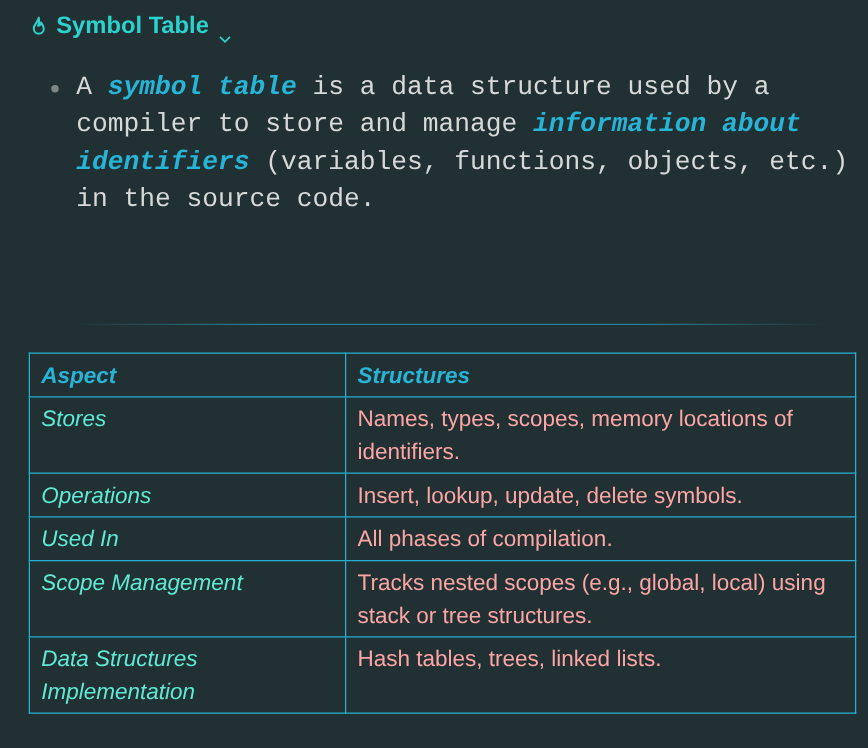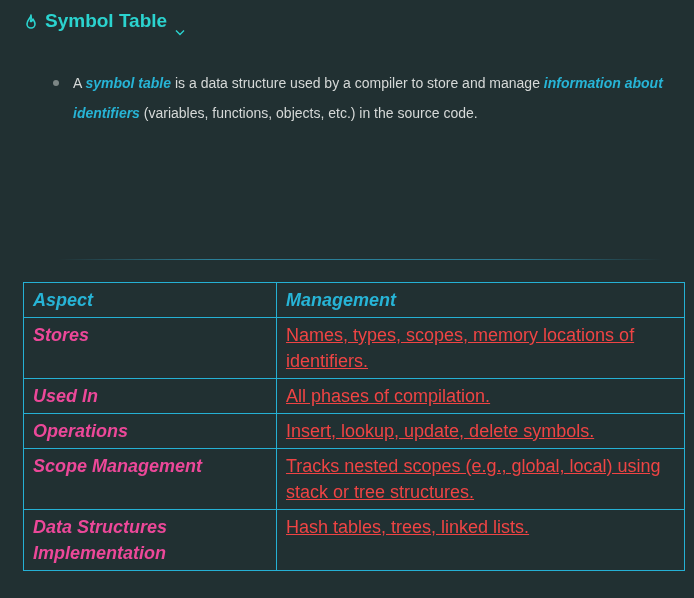--- a/index.html
+++ b/index.html
@@ -13,22 +13,22 @@
   .heading {
     position:absolute; left:24px; top:8px;
     display:flex; align-items:center;
     color:#2bd3cf; font-weight:bold; font-size:19px;
     height:26px;
   }
   .heading .flame { width:14px; height:16px; margin-right:7px; display:inline-block; }
   .heading .chev { width:10px; height:7px; margin-left:8px; margin-top:2px; display:inline-block; }
   ul.bullets {
     position:absolute; left:40px; top:56px; width:640px;
-    margin:12px; padding:0; list-style:none;
-    font-size:14px; line-height:30px;
+    margin:0; padding:0; list-style:none;
+    font-size:21px; line-height:30px;font-family:Liberation Mono, monospace;
   }
   ul.bullets li { position:relative; padding-left:21px; margin-bottom:3px; }
   ul.bullets li .dot {
     position:absolute; left:1px; top:12px; width:6px; height:6px;
     border-radius:50%; background:#7c8685;
   }
   .em { color:#27b4d6; font-weight:bold; font-style:italic; }
   .divider {
     position:absolute; left:58px; top:259px; width:604px; height:1px;
     background:linear-gradient(to right, rgba(39,140,170,0) 0%, #2a7f98 25%, #2a7f98 75%, rgba(39,140,170,0) 100%);
@@ -38,22 +38,22 @@
     width:662px; border-collapse:collapse;
     font-size:18px; line-height:26px;
   }
   table.grid td, table.grid th {
     border:1px solid #25b0d4;
     padding:4px 8px 4px 9px;
     vertical-align:top; text-align:left;
   }
   table.grid .c1 { width:235px; }
   table.grid th { font-weight:bold; font-style:italic; color:#27b4d6; }
-  table.grid td.k { font-weight:bold; font-style:italic; color:#ec4899; }
-  table.grid td.v { color:#ef4444;text-decoration:underline; }
+  table.grid td.k { font-weight:normal; font-style:italic; color:#5eead4; }
+  table.grid td.v { color:#fca5a5; }
 </style>
 </head>
 <body>
 
 <div class="heading">
   <span class="flame">
     <svg viewBox="0 0 14 16" width="14" height="16">
       <path d="M7 1 C7 4 3 6 3 10 A4 4 0 0 0 11 10 C11 7.5 9.5 6.5 9 5 C8.5 7 7.5 7.5 6.5 7.5 C7.5 5.5 7.5 3 7 1 Z" fill="none" stroke="#2bd3cf" stroke-width="1.6" stroke-linejoin="round"></path>
     </svg>
   </span>
@@ -71,35 +71,35 @@
     <span>A </span><span class="em">symbol table</span><span> is a data structure used by a compiler to store and manage </span><span class="em">information about identifiers</span><span> (variables, functions, objects, etc.) in the source code.</span>
   </li>
 </ul>
 
 <div class="divider"></div>
 
 <table class="grid">
   <thead>
     <tr>
       <th class="c1">Aspect</th>
-      <th>Management</th>
+      <th>Structures</th>
     </tr>
   </thead>
   <tbody>
     <tr>
       <td class="k c1">Stores</td>
       <td class="v">Names, types, scopes, memory locations of identifiers.</td>
     </tr>
     <tr>
+      <td class="k c1">Operations</td>
+      <td class="v">Insert, lookup, update, delete symbols.</td>
+    </tr>
+    <tr>
       <td class="k c1">Used In</td>
       <td class="v">All phases of compilation.</td>
-    </tr>
-    <tr>
-      <td class="k c1">Operations</td>
-      <td class="v">Insert, lookup, update, delete symbols.</td>
     </tr>
     <tr>
       <td class="k c1">Scope Management</td>
       <td class="v">Tracks nested scopes (e.g., global, local) using stack or tree structures.</td>
     </tr>
     <tr>
       <td class="k c1">Data Structures Implementation</td>
       <td class="v">Hash tables, trees, linked lists.</td>
     </tr>
   </tbody>

